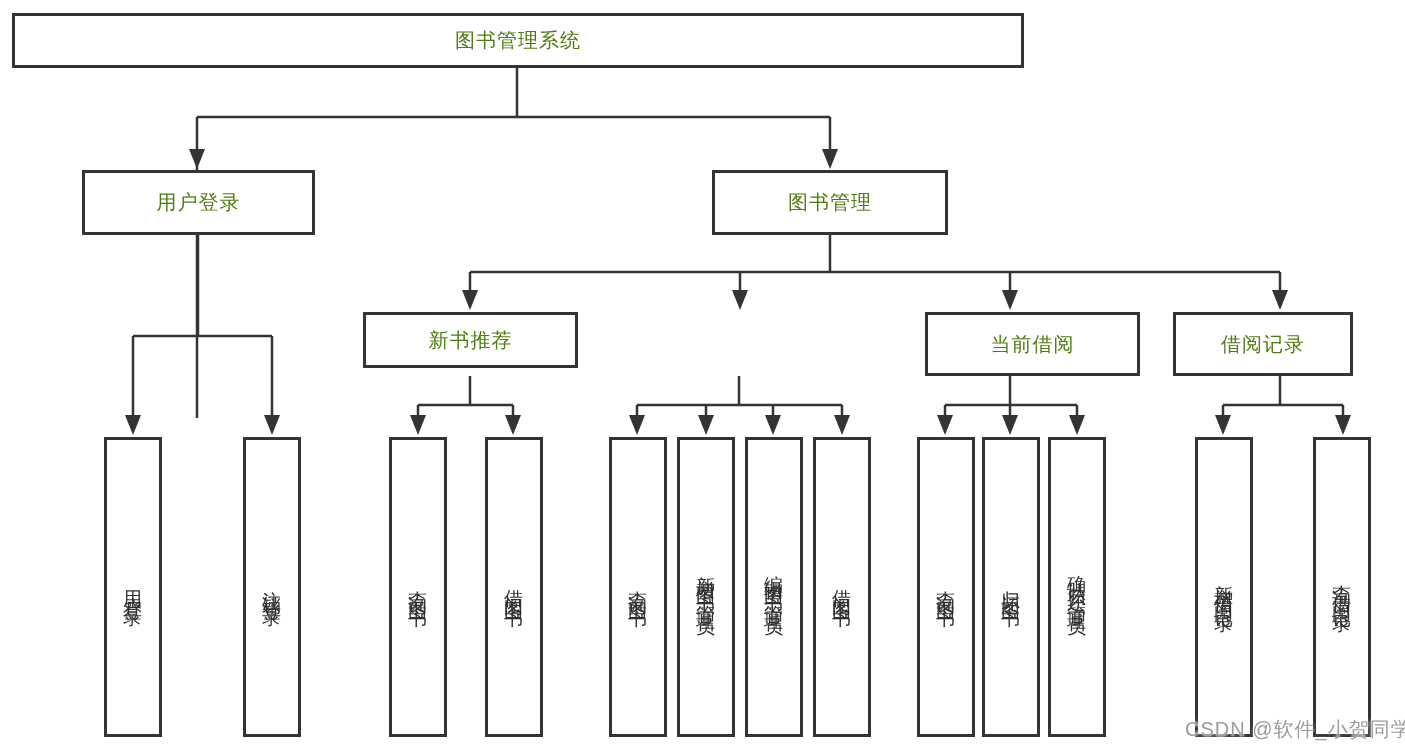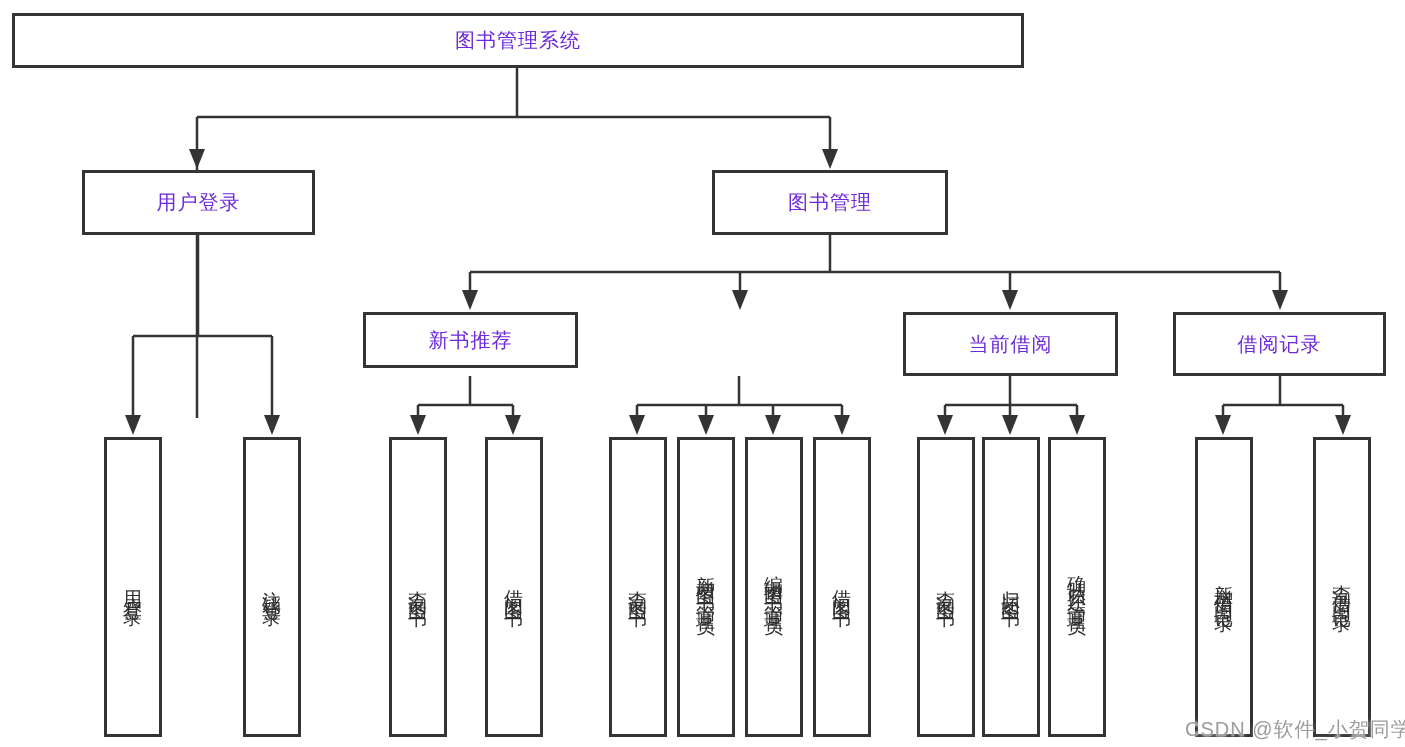--- a/index.html
+++ b/index.html
@@ -20,21 +20,21 @@
     border: 3px solid #343434;
     display: flex;
     align-items: center;
     justify-content: center;
     color: #2f2f2f;
   }
   .h-label {
     font-size: 20px;
     letter-spacing: 1px;
     white-space: nowrap;
-    color: #6d28d9;
+    color: #4d7c0f;
   }
   .root-box { left: 12px; top: 13px; width: 1012px; height: 55px; }
   .leaf { width: 58px; height: 300px; top: 437px; }
   .vtext {
     writing-mode: vertical-rl;
     text-orientation: mixed;
     font-size: 19px;
     line-height: 1;
     letter-spacing: 6px;
     color: #2f2f2f;
@@ -96,24 +96,24 @@
   <div class="box" style="left:82px; top:170px; width:233px; height:65px;">
     <span class="h-label">用户登录</span>
   </div>
   <div class="box" style="left:712px; top:170px; width:236px; height:65px;">
     <span class="h-label">图书管理</span>
   </div>
 
   <div class="box" style="left:363px; top:312px; width:215px; height:56px;">
     <span class="h-label">新书推荐</span>
   </div>
-  <div class="box" style="left:903px; top:312px; width:215px; height:64px;">
+  <div class="box" style="left:925px; top:312px; width:215px; height:64px;">
     <span class="h-label">当前借阅</span>
   </div>
-  <div class="box" style="left:1173px; top:312px; width:213px; height:64px;">
+  <div class="box" style="left:1173px; top:312px; width:180px; height:64px;">
     <span class="h-label">借阅记录</span>
   </div>
 
   <div class="box leaf" style="left:104px;">
     <span class="vtext">用户登录</span>
   </div>
   <div class="box leaf" style="left:243px;">
     <span class="vtext">注销登录</span>
   </div>
 

